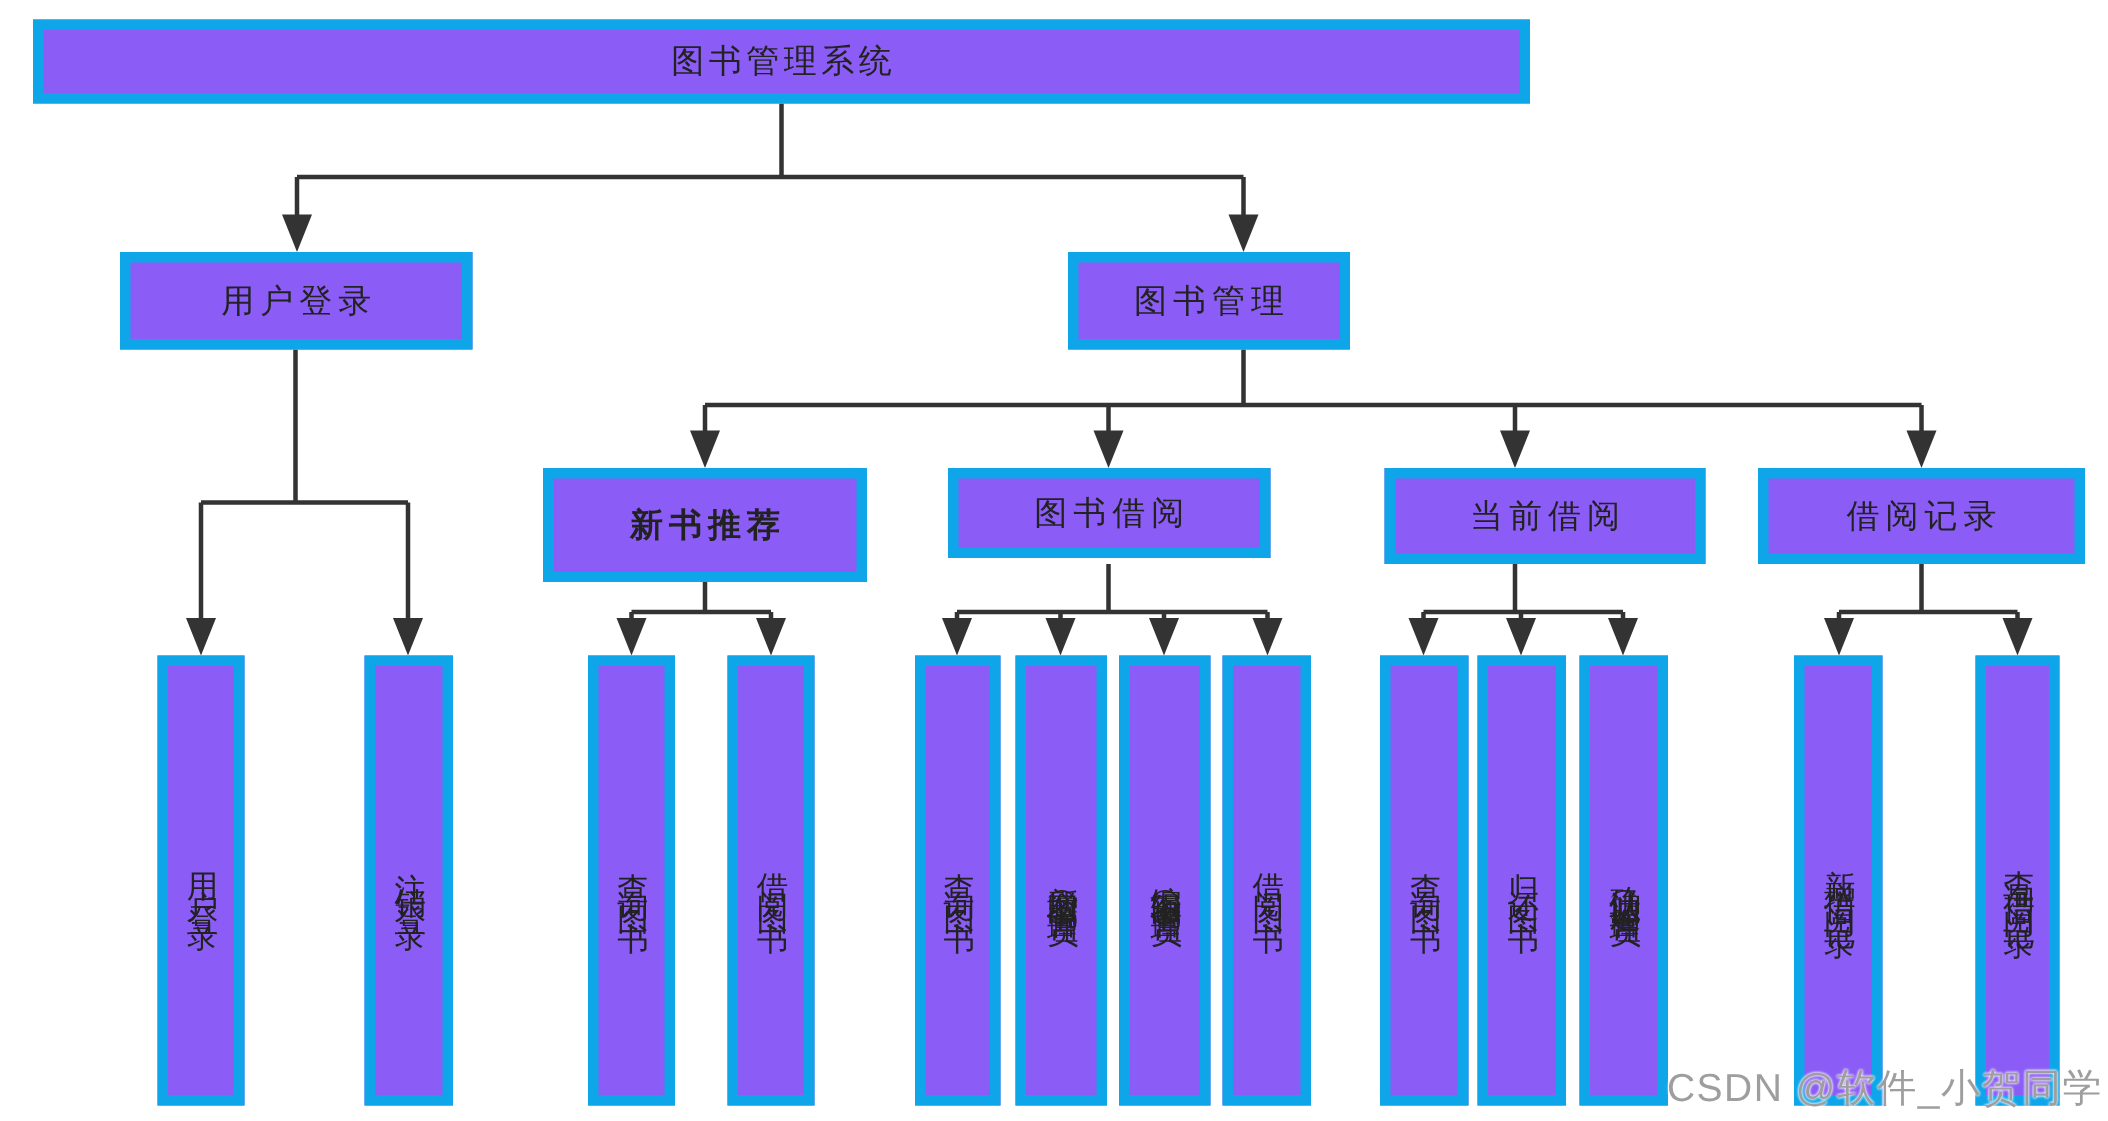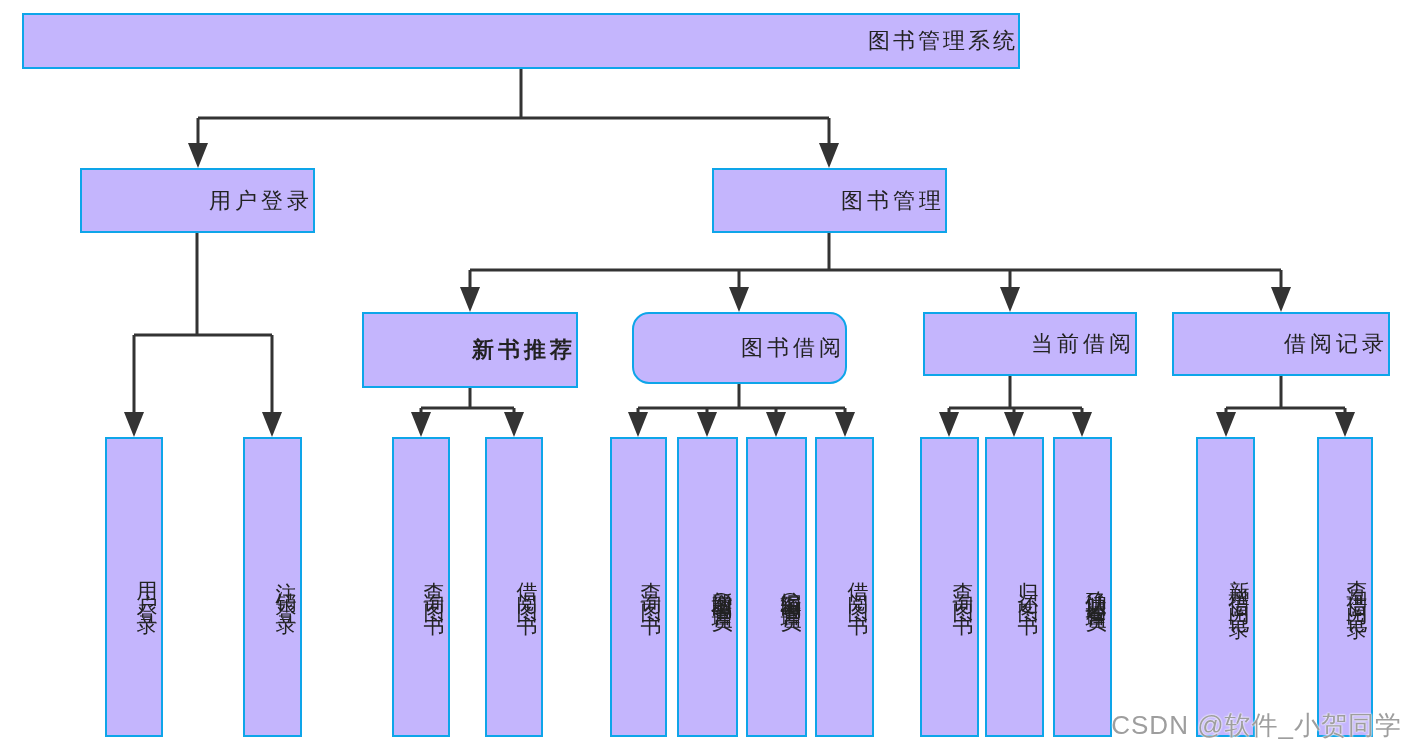--- a/index.html
+++ b/index.html
@@ -17,25 +17,25 @@
   }
   .wires {
     position: absolute;
     left: 0;
     top: 0;
     z-index: 1;
   }
   .node {
     position: absolute;
     box-sizing: border-box;
-    background: #c4b5fd;
-    border: 2px solid #0ea5e9;
+    background: #8b5cf6;
+    border: 7px solid #0ea5e9;
     display: flex;
     align-items: center;
-    justify-content: flex-end;
+    justify-content: center;
     z-index: 2;
   }
   .node .lbl {
     color: #222222;
     font-size: 22px;
     letter-spacing: 4px;
     white-space: nowrap;
     text-indent: 4px; 
   }
   .node.root .lbl {
@@ -101,28 +101,28 @@
     </g>
   </svg>
 
   <div class="node root" style="left:22px; top:13px; width:998px; height:56px;">
     <span class="lbl">图书管理系统</span>
   </div>
 
   <div class="node" style="left:80px; top:168px; width:235px; height:65px;">
     <span class="lbl">用户登录</span>
   </div>
-  <div class="node" style="left:712px; top:168px; width:235px; height:65px;">
+  <div class="node" style="left:712px; top:168px; width:188px; height:65px;">
     <span class="lbl">图书管理</span>
   </div>
 
   <div class="node" style="left:362px; top:312px; width:216px; height:76px;font-weight:bold;">
     <span class="lbl">新书推荐</span>
   </div>
-  <div class="node" style="left:632px; top:312px; width:215px; height:72px;border-radius:17px;">
+  <div class="node" style="left:632px; top:312px; width:215px; height:60px;">
     <span class="lbl">图书借阅</span>
   </div>
   <div class="node" style="left:903px; top:312px; width:214px; height:64px;margin-left:20px;">
     <span class="lbl">当前借阅</span>
   </div>
   <div class="node" style="left:1172px; top:312px; width:218px; height:64px;">
     <span class="lbl">借阅记录</span>
   </div>
 
   <div class="node v v4" style="left:105px; top:437px; width:58px; height:300px;">

